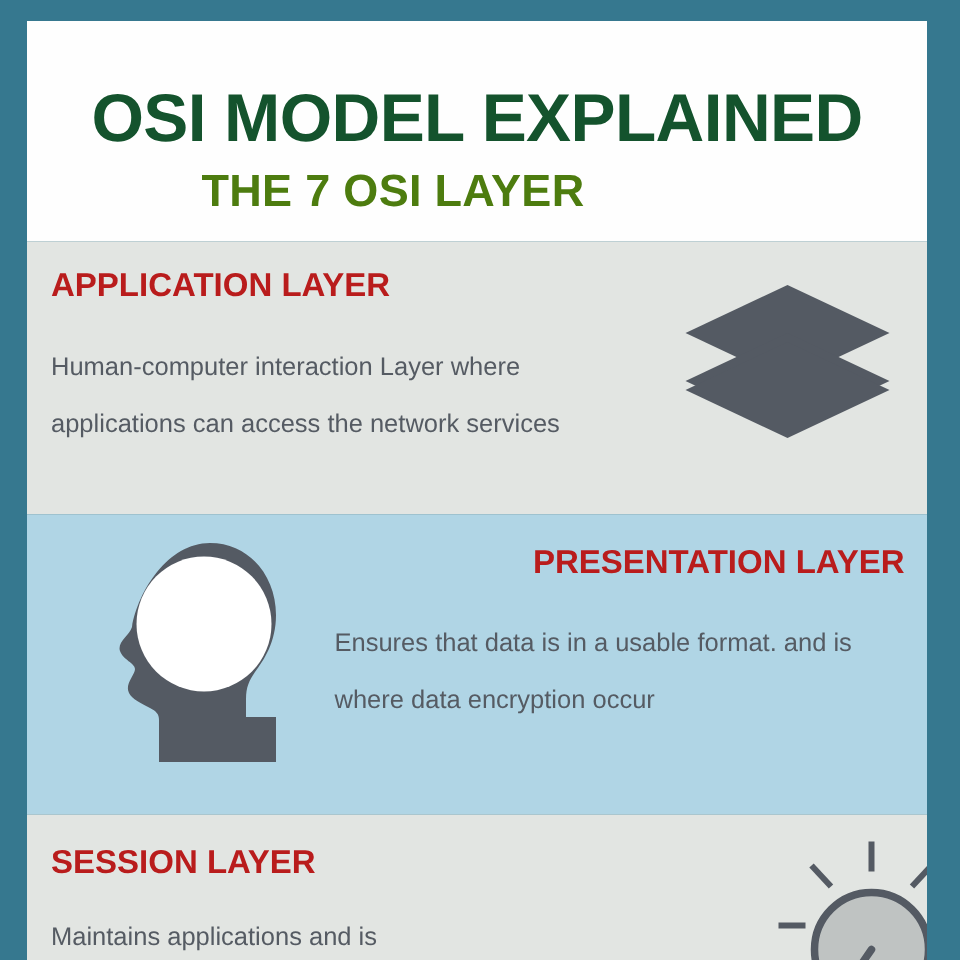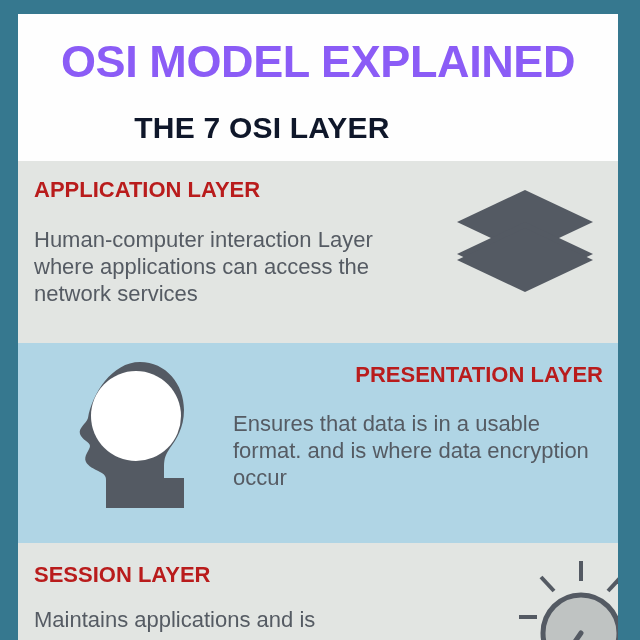--- a/index.html
+++ b/index.html
@@ -24,41 +24,41 @@
     left: 18px;
     top: 14px;
     width: 600px;
     height: 147px;
     background: #FEFEFE;
     box-sizing: border-box;
   }
   .header-title {
     position: absolute;
     left: 0;
-    top: 22px;
+    top: 39px;
     width: 600px;
     text-align: center;
     font-size: 45px;
     line-height: 52px;
     font-weight: bold;
     letter-spacing: -0.4px;
-    color: #8b5cf6;
+    color: #14532d;
     white-space: nowrap;
   }
   .header-subtitle {
     position: absolute;
     left: 0;
     top: 96px;
     width: 488px;
     text-align: center;
     font-size: 30px;
     line-height: 36px;
     font-weight: bold;
     letter-spacing: 0.2px;
-    color: #0f172a;
+    color: #4d7c0f;
     white-space: nowrap;
   }
 
   
   .band {
     position: absolute;
     left: 18px;
     width: 600px;
     box-sizing: border-box;
     overflow: hidden;
@@ -70,22 +70,22 @@
     position: absolute;
     font-size: 22px;
     line-height: 36px;
     font-weight: bold;
     letter-spacing: 0px;
     color: #b91c1c;
     white-space: nowrap;
   }
   .band-body {
     position: absolute;
-    font-size: 22px;
-    line-height: 27px;
+    font-size: 17px;
+    line-height: 38px;
     font-weight: normal;
     color: #555B63;
   }
 
   
   #band-application { top: 161px; height: 182px; }
   #band-application .band-heading { left: 16px; top: 11px; }
   #band-application .band-body    { left: 16px; top: 65px; width: 360px; }
 
   
@@ -96,21 +96,21 @@
     width: 140px;
     height: 106px;
   }
 
   
   #band-presentation { top: 343px; height: 200px; }
   #band-presentation .band-heading {
     right: 15px; top: 14px; text-align: center;
   }
   #band-presentation .band-body {
-    left: 215px; top: 67px; width: 380px;
+    left: 205px; top: 67px; width: 380px;
   }
   .head-icon {
     position: absolute;
     left: 48px;
     top: 15px;
     width: 122px;
     height: 160px;
   }
 
   

